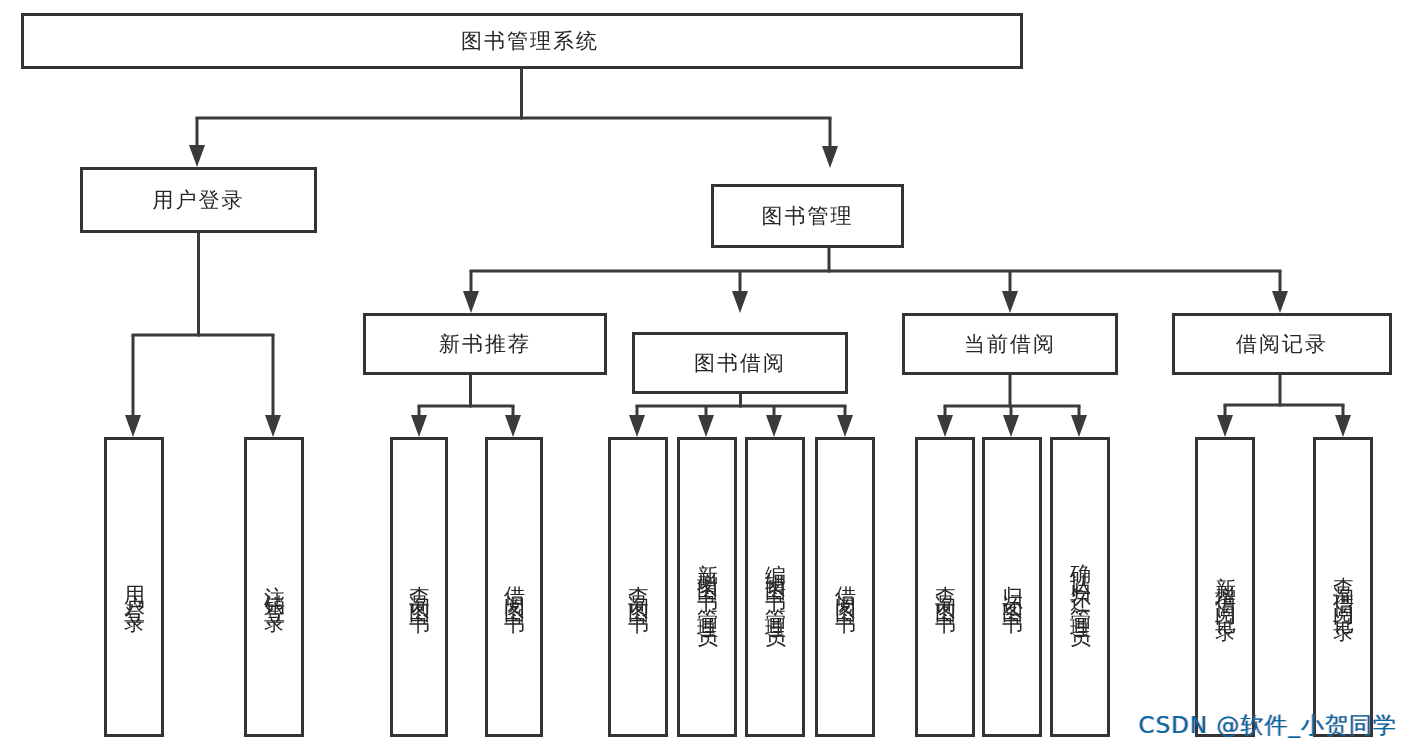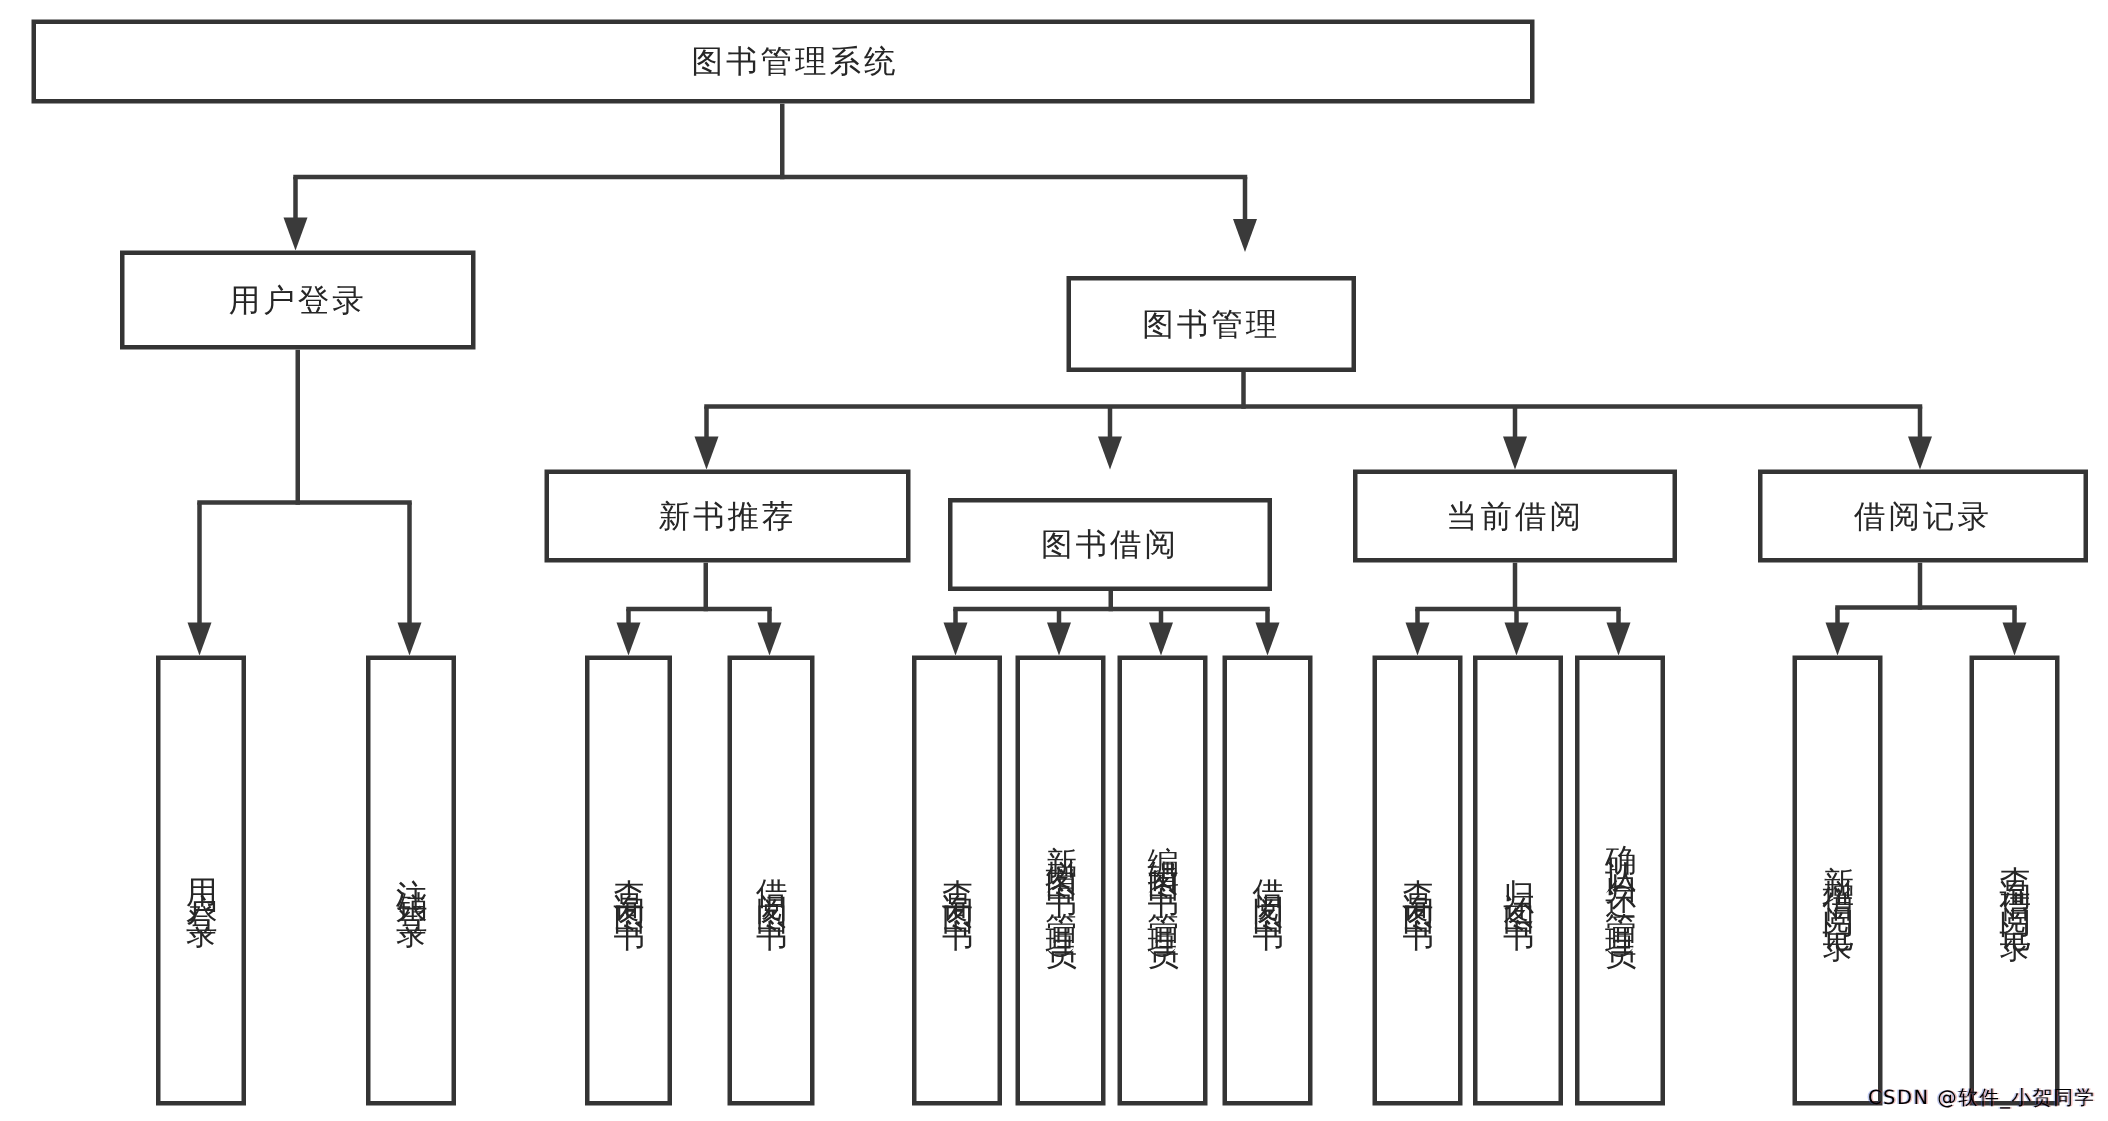--- a/index.html
+++ b/index.html
@@ -39,22 +39,22 @@
     position: absolute;
     left: 0; top: 0;
     width: 1405px; height: 747px;
   }
   #connector-layer line { stroke: #3a3a3a; stroke-width: 3; }
   #connector-layer polygon { fill: #3a3a3a; }
   .watermark {
     position: absolute;
     right: 8px;
     bottom: 6px;
-    font-size: 13px;
-    color: #000000;
+    font-size: 23px;
+    color: #0369a1;
     letter-spacing: 1px;
     text-shadow: 1px 0 rgba(205,70,70,0.35), -1px 0 rgba(70,95,205,0.35);
     white-space: nowrap;
   }
 </style>
 </head>
 <body>
 
 <div id="stage">
 

